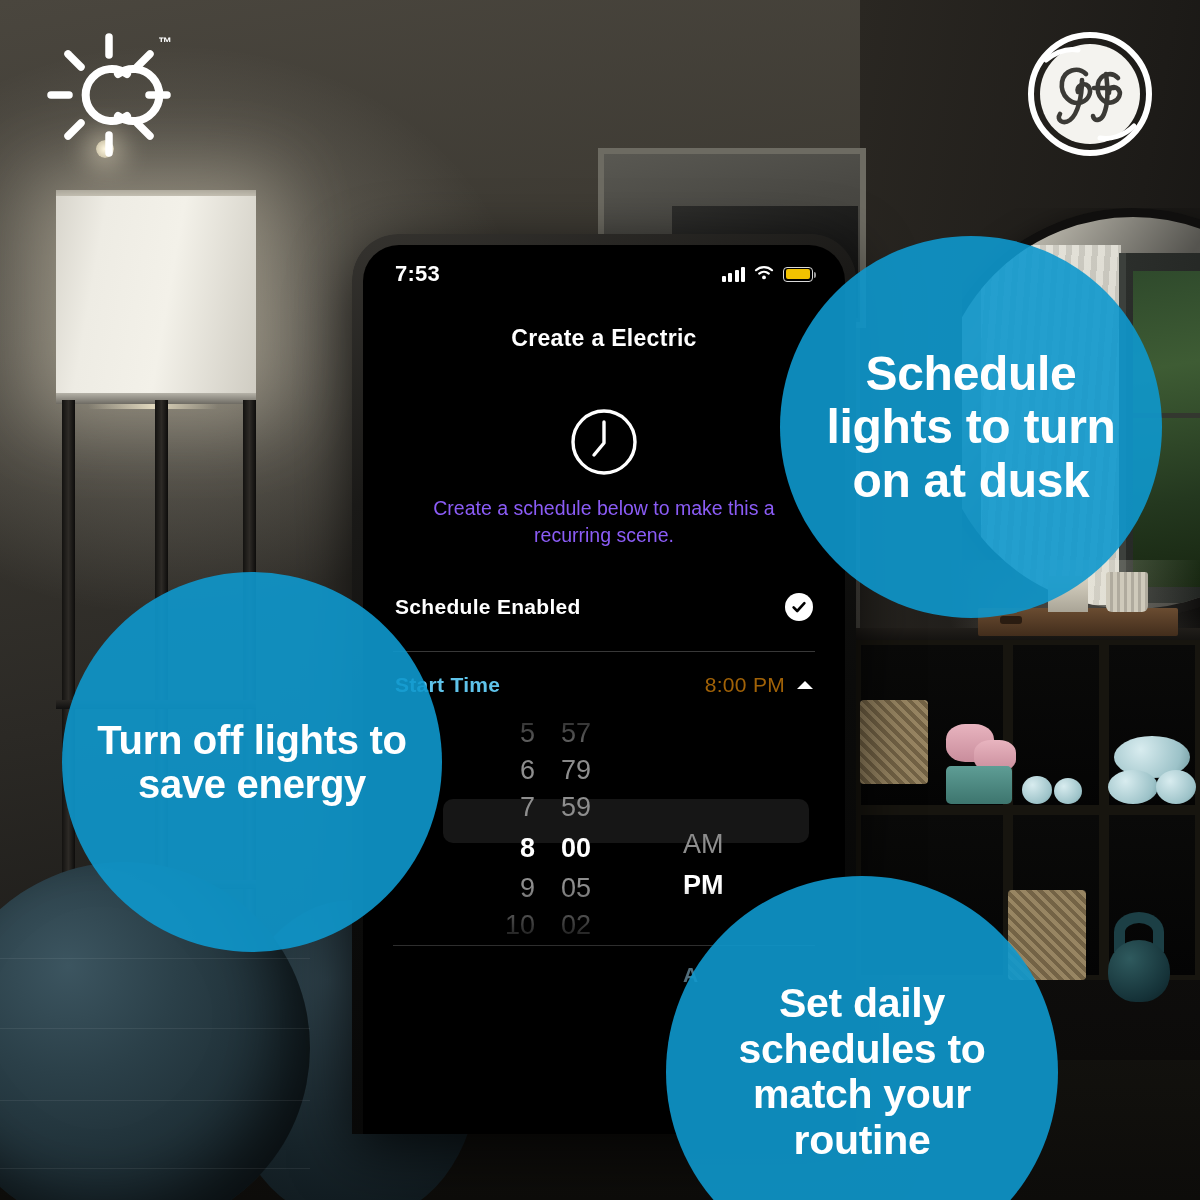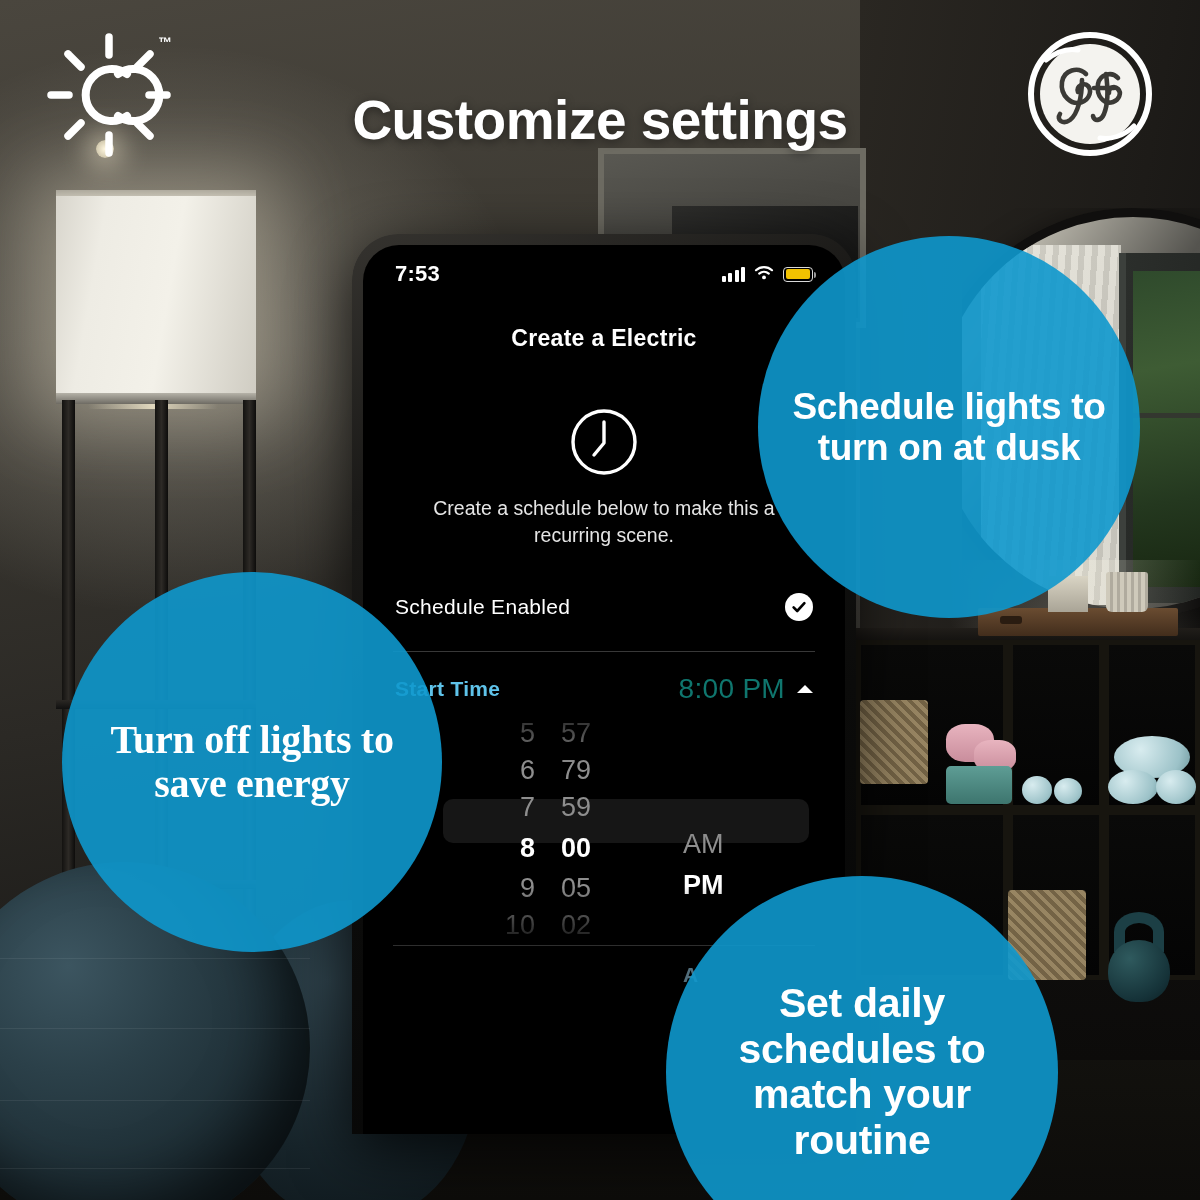--- a/index.html
+++ b/index.html
@@ -254,49 +254,49 @@
 
   
   .clock-icon {
     position:absolute; left:50%; top:160px; transform:translateX(-50%);
     width:74px; height:74px;
   }
 
   
   .app-desc {
     position:absolute; top:250px; left:0; width:100%;
-    text-align:center; color:#e5e5e5;
+    text-align:center; color:#8b5cf6;
     font-size:19.5px; line-height:1.38; padding:0 46px;
   }
 
   
   .row-enabled {
     position:absolute; top:348px; left:0; width:100%;
     display:flex; align-items:center; justify-content:space-between;
     padding:0 32px;
   }
-  .row-enabled .lbl { color:#fff; font-size:21px; font-weight:400; letter-spacing:.3px; }
+  .row-enabled .lbl { color:#fff; font-size:21px; font-weight:700; letter-spacing:.3px; }
   .check-circle {
     width:28px; height:28px; border-radius:50%;
     background:#fff; display:flex; align-items:center; justify-content:center;
   }
   .divider {
     position:absolute; left:30px; top:406px; width:422px; height:1px;
     background:rgba(255,255,255,.22);
   }
 
   
   .row-start {
     position:absolute; top:428px; left:0; width:100%;
     display:flex; align-items:center; justify-content:space-between;
     padding:0 32px;
   }
   .row-start .lbl { color:#5fc3ea; font-size:21px; font-weight:700; letter-spacing:.3px; }
   .row-start .val-wrap { display:flex; align-items:center; gap:12px; }
-  .row-start .val { color:#0f766e; font-size:28px; letter-spacing:.3px; }
+  .row-start .val { color:#a16207; font-size:21px; letter-spacing:.3px; }
   .chev-up {
     width:0; height:0;
     border-left:8px solid transparent; border-right:8px solid transparent;
     border-bottom:8px solid #fff;
   }
 
   
   .picker {
     position:absolute; left:22px; top:470px; width:438px; height:220px;
     overflow:hidden;
@@ -355,22 +355,22 @@
   
   .bubble {
     position:absolute; border-radius:50%;
     background:rgba(14,152,205,.90);
     display:flex; align-items:center; justify-content:center;
     text-align:center;
     color:#fff; font-weight:700;
     line-height:1.11; letter-spacing:-.3px;
     padding:0 18px;
   }
-  .bubble-dusk    { left:758px; top:236px; width:382px; height:382px; font-size:37px; }
-  .bubble-turnoff { left:62px;  top:572px; width:380px; height:380px; font-size:40px;font-family:Liberation Serif, serif; }
+  .bubble-dusk    { left:780px; top:236px; width:382px; height:382px; font-size:48px; }
+  .bubble-turnoff { left:62px;  top:572px; width:380px; height:380px; font-size:40px; }
   .bubble-daily   { left:666px; top:876px; width:392px; height:392px; font-size:41px; }
 
   
   .footer {
     position:absolute; left:0; bottom:0; width:1200px; height:52px;
     background:#000;
     display:flex; align-items:center;
     padding-left:30px;
   }
   .footer-text { color:#f2f2f2; font-size:16.5px; letter-spacing:.1px; }
@@ -481,21 +481,20 @@
         <path d="M90 44 C92 58 92 74 88 84 C85 91 78 92 77 86"></path>
         <path d="M78 58 L98 58"></path>
       </g>
       <g fill="none" stroke="#fff" stroke-width="5" stroke-linecap="round">
         <path d="M30 30 C40 22 52 18 62 20"></path>
         <path d="M118 96 C108 106 94 110 84 108"></path>
       </g>
     </svg>
   </div>
 
-  <div class="headline">Customize settings</div>
 
   <div class="phone">
     <div class="phone-screen">
 
       <div class="status-bar">
         <div class="status-time">7:53</div>
         <div class="status-right">
           <div class="sig">
               <i></i>
               <i></i>

